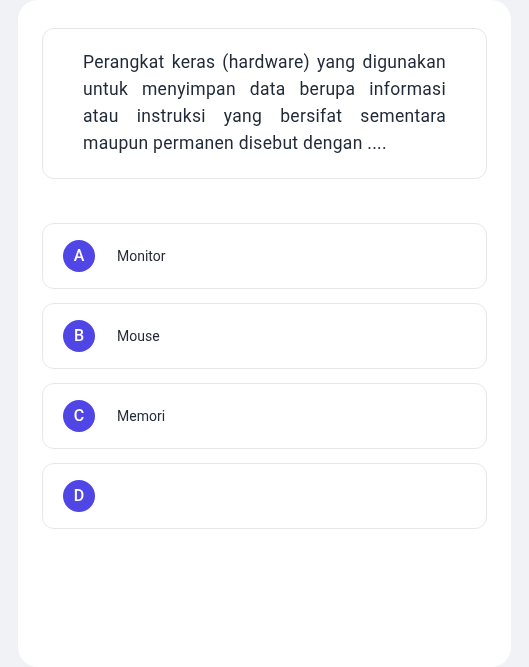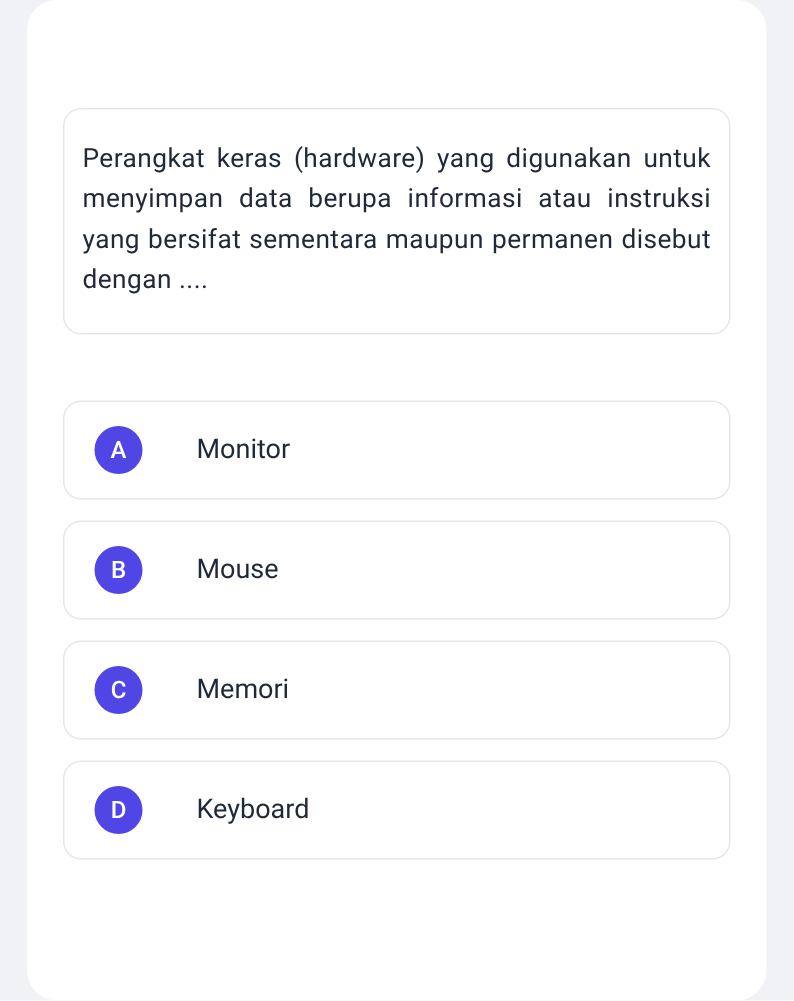--- a/index.html
+++ b/index.html
@@ -17,23 +17,22 @@
     .card {
       background-color: #ffffff;
       border-radius: 20px;
       margin: 0 18px;
       padding: 28px 24px 50px 24px;
       min-height: 667px;
     }
     .question-box {
       border: 1px solid #e5e7eb;
       border-radius: 12px;
-      padding: 20px 12px;
+      padding: 20px 40px;
       margin-bottom: 44px;
-      margin-top: 44px;
     }
     .question-text {
       font-size: 17.5px;
       line-height: 1.55;
       color: #1f2937;
       text-align: justify;
       letter-spacing: 0.3px;
     }
     .options {
       display: flex;
@@ -57,23 +56,22 @@
       background-color: #4f46e5;
       color: #ffffff;
       display: flex;
       align-items: center;
       justify-content: center;
       font-size: 16px;
       font-weight: 500;
       flex-shrink: 0;
     }
     .option-label {
-      font-size: 18px;
+      font-size: 14px;
       color: #1f2937;
-      margin-left: 14px;
     }
   </style>
 </head>
 <body>
 
 <div class="card">
   <div class="question-box">
     <p class="question-text">Perangkat keras (hardware) yang digunakan untuk menyimpan data berupa informasi atau instruksi yang bersifat sementara maupun permanen disebut dengan ....</p>
   </div>
 
@@ -85,16 +83,15 @@
     <div class="option">
       <div class="option-badge">B</div>
       <div class="option-label">Mouse</div>
     </div>
     <div class="option">
       <div class="option-badge">C</div>
       <div class="option-label">Memori</div>
     </div>
     <div class="option">
       <div class="option-badge">D</div>
-      <div class="option-label">Keyboard</div>
     </div>
   </div>
 </div>
 
 </body></html>

